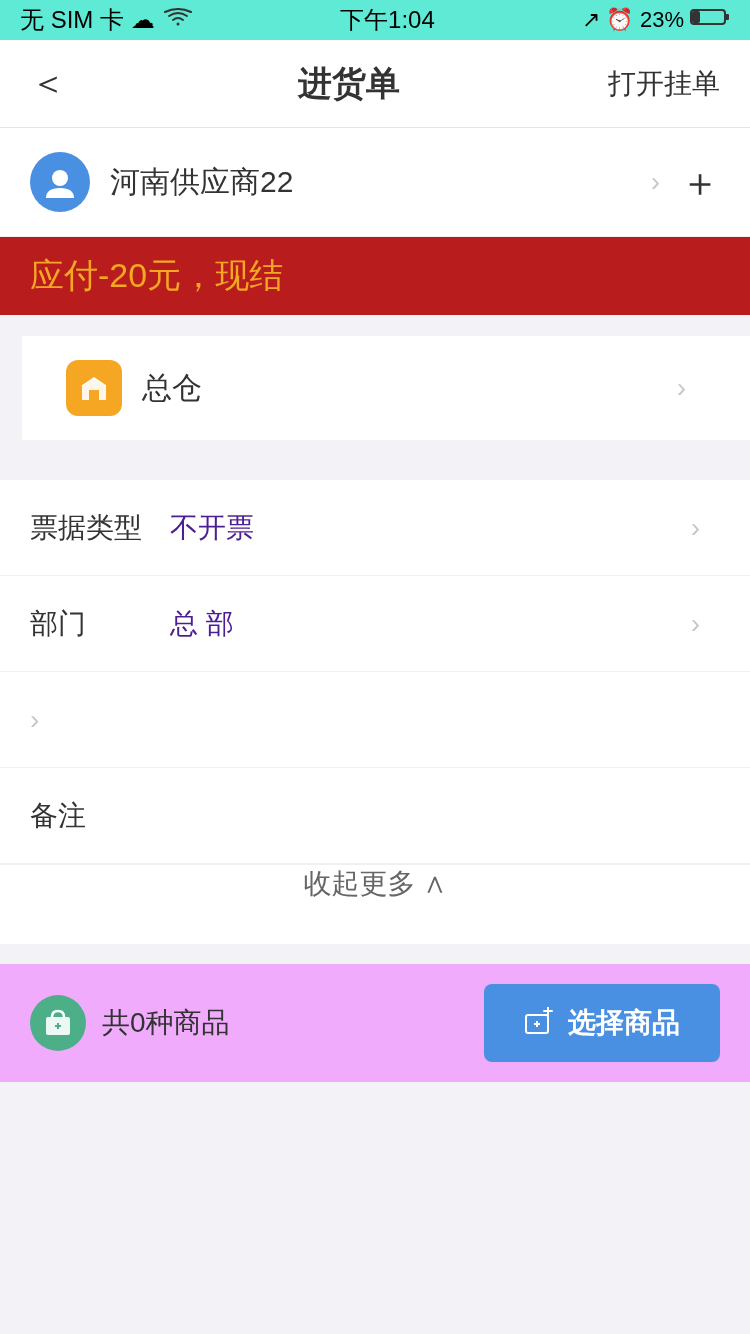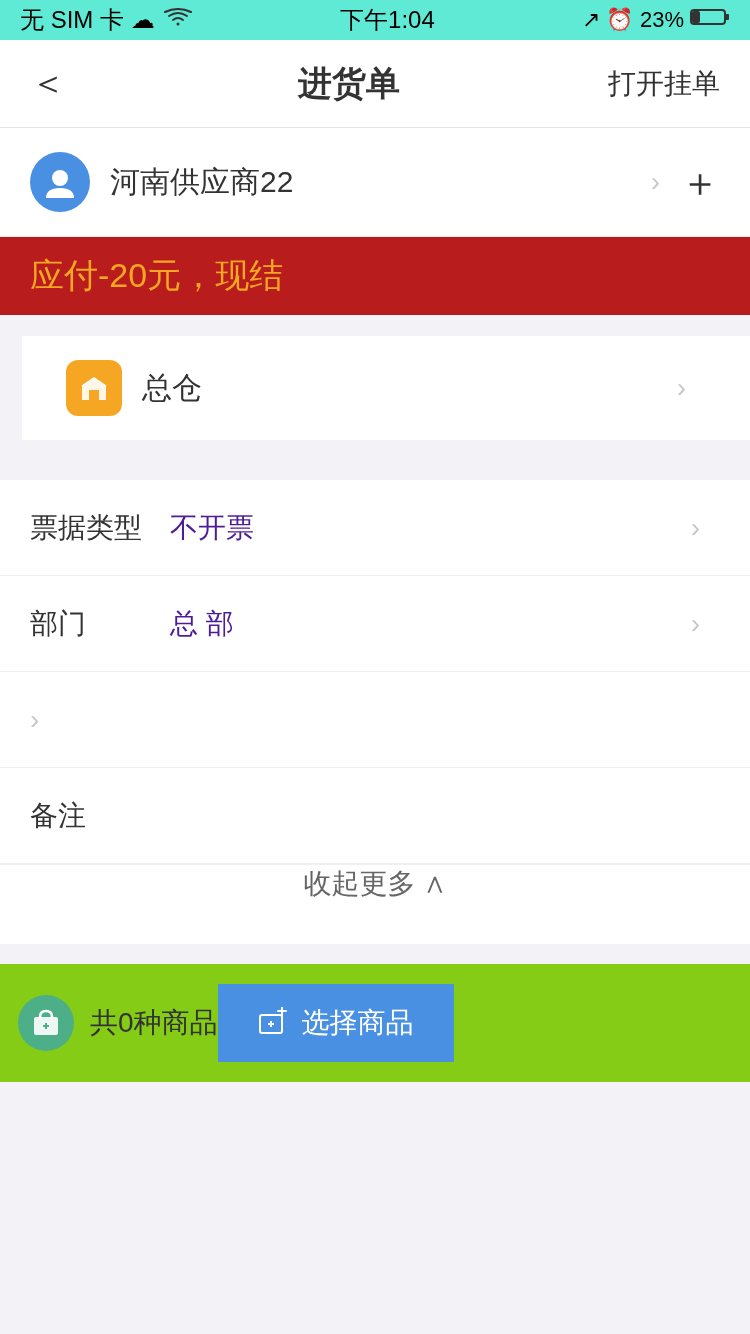--- a/index.html
+++ b/index.html
@@ -185,25 +185,26 @@
       align-items: flex-start;
       justify-content: center;
       font-size: 28px;
       color: #666;
       cursor: pointer;
       border-top: 1px solid #f0f0f0;
     }
 
     
     .bottom-bar {
-      background: #84cc16;
+      background: #f0abfc;
       margin-top: 20px;
-      padding: 20px 18px;
-      display: flex;
-      align-items: center;
+      padding: 20px 30px;
+      display: flex;
+      align-items: center;
+      justify-content: space-between;
     }
     .product-count-wrap {
       display: flex;
       align-items: center;
       gap: 16px;
     }
     .product-icon {
       width: 56px;
       height: 56px;
       border-radius: 50%;
@@ -217,27 +218,28 @@
       height: 32px;
     }
     .product-count-text {
       font-size: 28px;
       color: #333;
     }
     .select-product-btn {
       background: #4a90e2;
       color: #fff;
       border: none;
-      border-radius: 1px;
+      border-radius: 8px;
       padding: 20px 40px;
       font-size: 28px;
       display: flex;
       align-items: center;
       gap: 12px;
       cursor: pointer;
+      font-weight: bold;
     }
     .select-product-btn svg {
       width: 32px;
       height: 32px;
     }
 
     
     .main-content {
       background: #f2f2f7;
       min-height: 900px;

